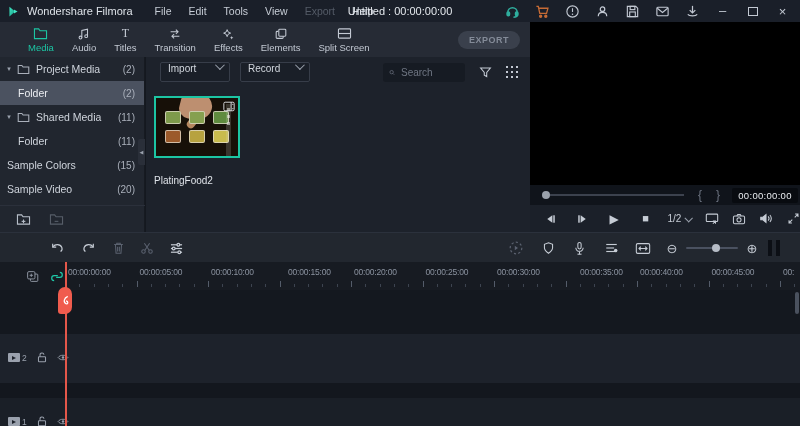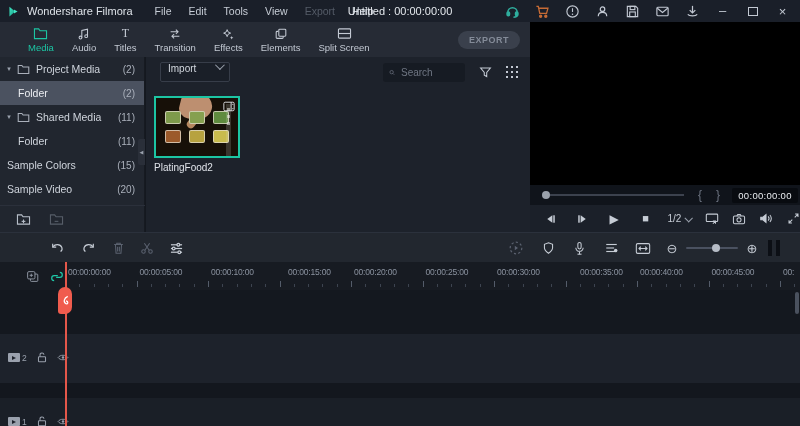--- a/index.html
+++ b/index.html
@@ -58,21 +58,21 @@
   .dropdown .chev{margin-left:auto;width:6px;height:6px;border-right:1.4px solid #9aa1ad;border-bottom:1.4px solid #9aa1ad;transform:rotate(45deg) translateY(-2px);}
   #searchbox{margin-left:auto;width:82px;height:19px;background:#161b23;border-radius:3px;display:flex;align-items:center;padding:0 6px;box-sizing:border-box;}
   #searchbox input{background:transparent;border:none;outline:none;color:#aeb4bf;font-size:10px;width:56px;margin-left:4px;font-family:inherit;}
   #searchbox input::placeholder{color:#6f7683;}
   #funnel{margin-left:14px;}
   #gridview{margin-left:14px;}
   #media-items{display:flex;gap:9px;padding:9px 0 0 8px;}
   .mcard{width:86px;}
   .thumb{width:86px;height:62px;position:relative;overflow:hidden;background:#10131a;box-sizing:border-box;}
   .thumb.selected{border:2px solid #1cc5a3;}
-  .mname{font-size:10px;color:#dfe3e9;margin-top:4px;white-space:nowrap;}
+  .mname{font-size:10px;color:#dfe3e9;margin-top:17px;white-space:nowrap;}
   .mcard:nth-child(2) .mname{color:#b3bac4;}
   .filmbadge{position:absolute;top:3px;right:3px;opacity:.95;}
   
   .t-food{background:#171008;}
   .hand{position:absolute;left:24px;top:-6px;width:32px;height:28px;background:#bd8f70;border-radius:46% 54% 62% 38%;transform:rotate(14deg);}
   .finger{position:absolute;left:33px;top:16px;width:8px;height:15px;background:#b5875f;border-radius:4px;transform:rotate(38deg);}
   .plates{position:absolute;left:9px;top:13px;display:grid;grid-template-columns:repeat(3,16px);gap:6px 8px;}
   .plate{width:16px;height:13px;border-radius:2px;border:1px solid rgba(228,222,206,.75);box-sizing:border-box;}
   .p1{background:#7e9a4b;}.p2{background:#86a04f;}.p3{background:#5f8b3e;}
   .p4{background:#9c5a2a;}.p5{background:#b7a23f;}.p6{background:#c9bb4d;}
@@ -327,20 +327,24 @@
         </svg>
       </span>
   </div>
   <div id="sb-collapse">◀</div>
 </div>
 
 <div id="mediapanel" class="abs">
   <div id="media-toolbar">
     <div class="dropdown">
       <span>Import</span>
+      <span class="chev"></span>
+    </div>
+    <div class="dropdown">
+      <span>Record</span>
       <span class="chev"></span>
     </div>
     <div id="searchbox">
       <svg width="11" height="11" viewBox="0 0 16 16" fill="none" stroke="#7a8190" stroke-width="1.6">
         <circle cx="7" cy="7" r="4.5"></circle>
           <line x1="10.5" y1="10.5" x2="14" y2="14"></line>
         </svg>
       <input placeholder="Search" style="">
     </div>
     <span id="funnel" class="ico">

